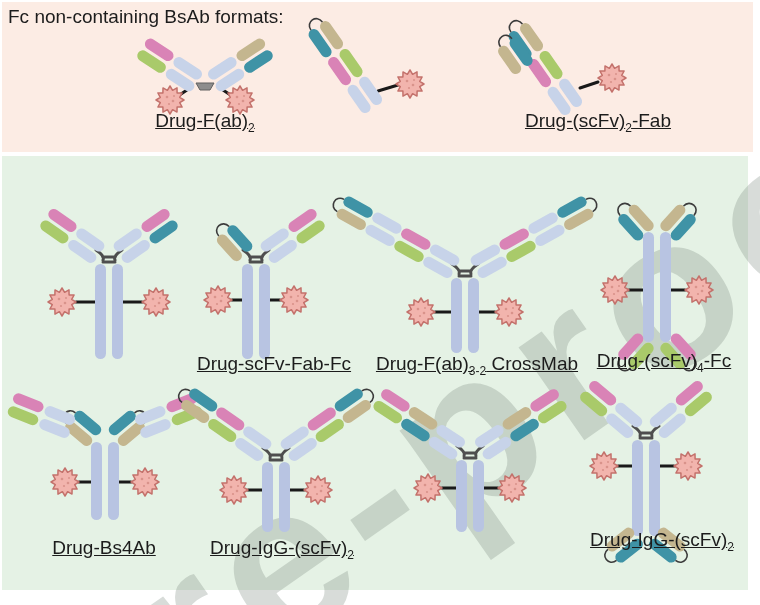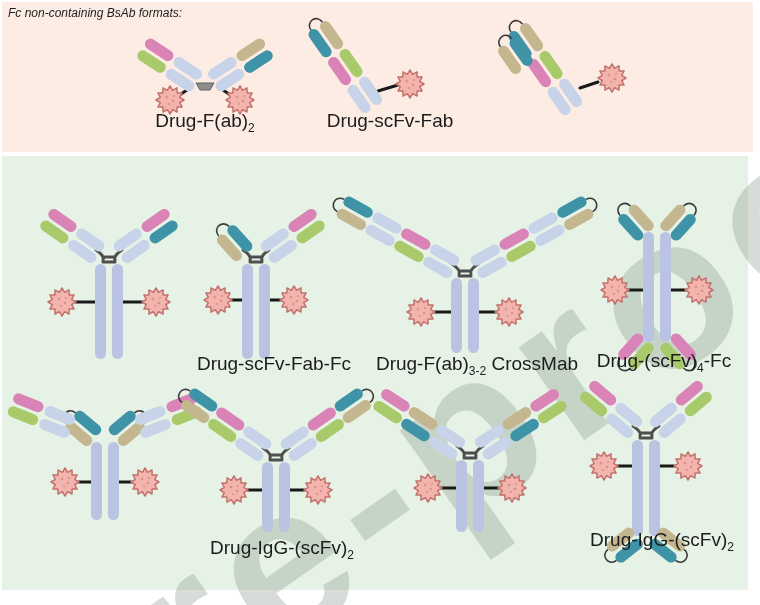--- a/index.html
+++ b/index.html
@@ -1,22 +1,22 @@
 <!DOCTYPE html>
 <html><head>
 <meta charset="utf-8">
 <style>
   html,body{margin:0;padding:0;background:#fff;}
   #fig{position:relative;width:760px;height:605px;background:#ffffff;overflow:hidden;
        font-family:"Liberation Sans",sans-serif;color:#1c1c1c;}
   .panel{position:absolute;z-index:0;}
   .panel.pink{left:2px;top:2px;width:751px;height:150px;background:#fcece4;}
   .panel.green{left:2px;top:156px;width:746px;height:434px;background:#e5f2e5;}
-  .title{position:absolute;z-index:2;font-size:12px;font-style:italic;}
-  .lbl{position:absolute;z-index:2;font-size:19px;text-align:center;white-space:nowrap;}
+  .title{position:absolute;z-index:2;font-size:19px;}
+  .lbl{position:absolute;z-index:2;font-size:19px;text-align:center;white-space:nowrap;text-decoration:underline;}
   .lbl sub{font-size:12px;}
   .dg{position:absolute;z-index:2;overflow:visible;}
   .wm{position:absolute;left:-30px;top:648px;z-index:1;white-space:nowrap;
       font-weight:bold;font-size:215px;letter-spacing:14px;line-height:1;
       color:rgba(125,138,128,0.30);transform:rotate(-35deg);transform-origin:0 0;}
   .db{fill:#c7d3e9;} .fcr{fill:#b8c4e2;}
   .pk{fill:#d983b6;} .gn{fill:#a9ca6a;} .tl{fill:#3f93a6;} .tn{fill:#c4b68f;}
   .loop{fill:none;stroke:#3c3c3c;stroke-width:1.6;}
   .lnk{stroke:#191919;stroke-width:3;stroke-linecap:round;}
   .hg{fill:none;stroke:#4e4e4e;stroke-width:3;stroke-linecap:round;}
@@ -117,21 +117,21 @@
     <use href="#drugStar" x="116" y="58"></use>
     <g transform="translate(78,90) rotate(-125)">
       <use href="#pairBlue" x="0"></use>
         <use href="#pairPG" x="34"></use>
       <use href="#scfvTealTan" x="68"></use>
         <use href="#scfvTT" transform="translate(62,-17)"></use>
     </g>
   </svg>
 
   <div class="lbl" style="left:105px;top:110px;width:200px"><span>Drug-F(ab)</span><sub>2</sub><span></span></div>
-  <div class="lbl" style="left:290px;top:110px;width:200px"><span>Drug-scFv-Fab</span><sub></sub><span></span></div>
+  <div class="lbl" style="left:498px;top:110px;width:200px"><span>Drug-(scFv)</span><sub>2</sub><span>-Fab</span></div>
 
   <svg class="dg" style="left:14px;top:212px" width="190" height="158">
     <line class="lnk" x1="62" y1="90" x2="81" y2="90"></line>
       <line class="lnk" x1="109" y1="90" x2="128" y2="90"></line>
     <use href="#drugStar" x="48" y="90"></use>
     <use href="#drugStar" x="142" y="90"></use>
     <use href="#fcStem" transform="translate(95,52)"></use>
     <use href="#hinge" transform="translate(95,48)"></use>
     <g transform="translate(103,44) rotate(-35)">
         <use href="#pairBlue" x="2"></use>
@@ -298,16 +298,17 @@
         <use href="#pairPG" x="36"></use>
       </g>
     <g transform="translate(87,152) rotate(38)">
         <use href="#scfvTT" x="2"></use>
       </g>
     <g transform="translate(73,152) scale(-1,1) rotate(38)">
         <use href="#scfvTT" x="2"></use>
       </g>
   </svg>
 
+  <div class="lbl" style="left:4px;top:537px;width:200px"><span>Drug-Bs4Ab</span><sub></sub><span></span></div>
   <div class="lbl" style="left:182px;top:537px;width:200px"><span>Drug-IgG-(scFv)</span><sub>2</sub><span></span></div>
   <div class="lbl" style="left:562px;top:529px;width:200px"><span>Drug-IgG-(scFv)</span><sub>2</sub><span></span></div>
 
 </div>
 
 </body></html>

